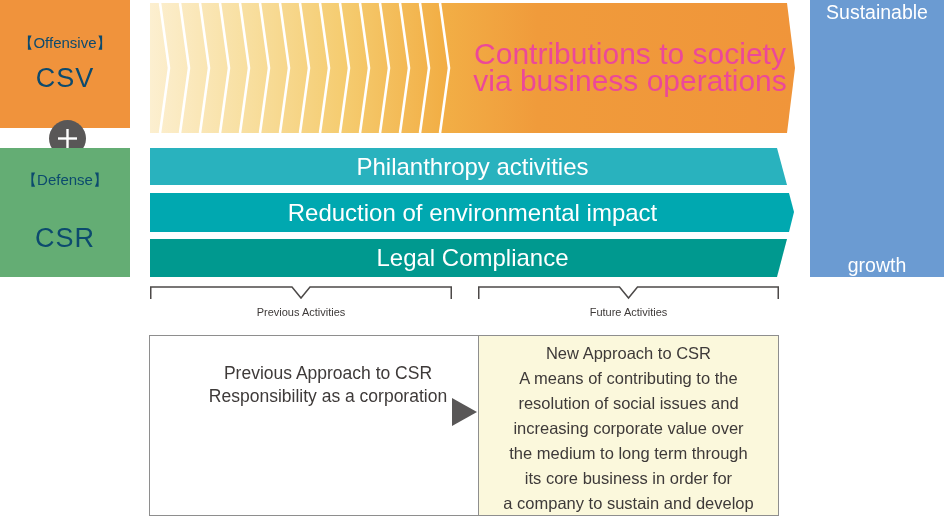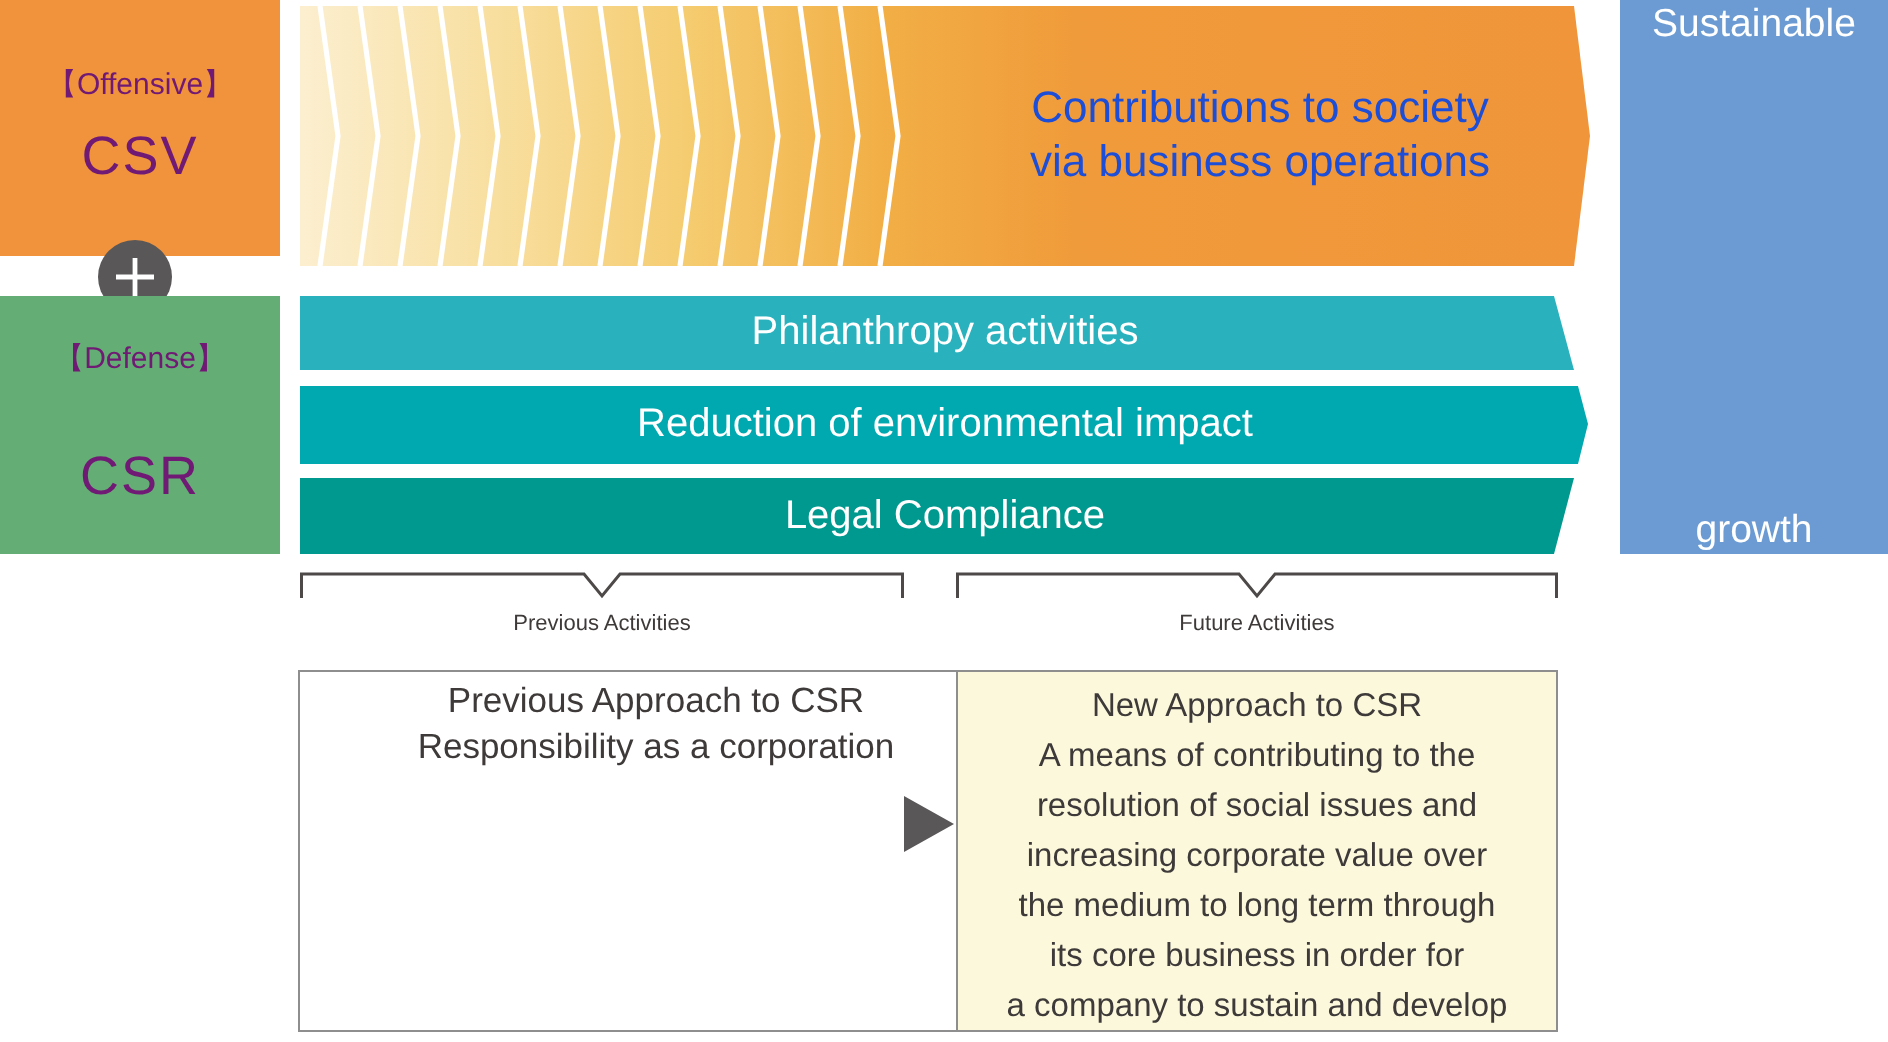--- a/index.html
+++ b/index.html
@@ -1,54 +1,54 @@
 <!DOCTYPE html>
 <html><head>
 <meta charset="utf-8">
 <style>
   html,body{margin:0;padding:0;background:#ffffff;}
   .canvas{
     position:relative;width:944px;height:521px;background:#ffffff;overflow:hidden;
     font-family:"Liberation Sans", sans-serif;
   }
   
-  .side-box{position:absolute;left:0;width:140px;display:flex;flex-direction:column;
-    align-items:center;justify-content:center;gap:9px;color:#701a75;}
+  .side-box{position:absolute;left:0;width:130px;display:flex;flex-direction:column;
+    align-items:center;justify-content:center;gap:9px;color:#0c4a6e;}
   .csv-box{top:0;height:128px;background:#F0933C;}
   .csr-box{top:148px;height:129px;background:#64AD74;gap:32px;}
   .side-tag{font-size:15px;line-height:18px;}
   .side-big{font-size:27px;line-height:34px;letter-spacing:1px;}
   .plus-wrap{position:absolute;left:49px;top:120px;width:37px;height:37px;}
   
   .main-arrow{position:absolute;left:150px;top:3px;}
   .main-arrow-text{position:absolute;left:460px;top:40px;width:340px;text-align:center;
-    color:#1d4ed8;font-size:22px;line-height:27px;}
+    color:#ec4899;font-size:30px;line-height:27px;}
   
   .bar{position:absolute;left:150px;width:645px;display:flex;align-items:center;
-    justify-content:center;color:#ffffff;font-size:20px;}
+    justify-content:center;color:#ffffff;font-size:24px;}
   .bar1{top:148px;height:37px;background:#29B2BE;
     clip-path:polygon(0 0,627px 0,637px 100%,0 100%);}
   .bar2{top:193px;height:39px;background:#00A8B0;
     clip-path:polygon(0 0,639px 0,644px 19px,639px 100%,0 100%);}
   .bar3{top:239px;height:38px;background:#00998F;
     clip-path:polygon(0 0,637px 0,627px 100%,0 100%);}
   
   .outcome{position:absolute;left:810px;top:0;width:134px;height:277px;background:#6B9BD2;
     display:flex;flex-direction:column;align-items:center;justify-content:space-between;
     color:#ffffff;font-size:19.5px;line-height:24px;text-align:center;}
   
   .bracket{position:absolute;top:286px;}
   .bracket-label{position:absolute;top:306px;text-align:center;color:#3E3A39;
     font-size:11px;font-weight:500;}
   .label-prev{left:150px;width:302px;}
   .label-fut{left:478px;width:301px;}
   .bottom-box{position:absolute;top:335px;height:181px;box-sizing:border-box;
     border:1px solid #8E8E8E;text-align:center;color:#3E3A39;}
   .prev-box{left:149px;width:358px;background:#ffffff;font-size:17.5px;line-height:23px;
-    padding-top:3px;}
+    padding-top:26px;}
   .fut-box{left:478px;width:301px;background:#FBF8DC;font-size:16.5px;line-height:25px;
     padding-top:5px;}
   .box-line{display:block;}
   .transition-arrow{position:absolute;left:452px;top:398px;width:25px;height:28px;
     background:#595757;clip-path:polygon(0 0,100% 50%,0 100%);}
 </style>
 </head>
 <body>
 
 <div class="canvas">

